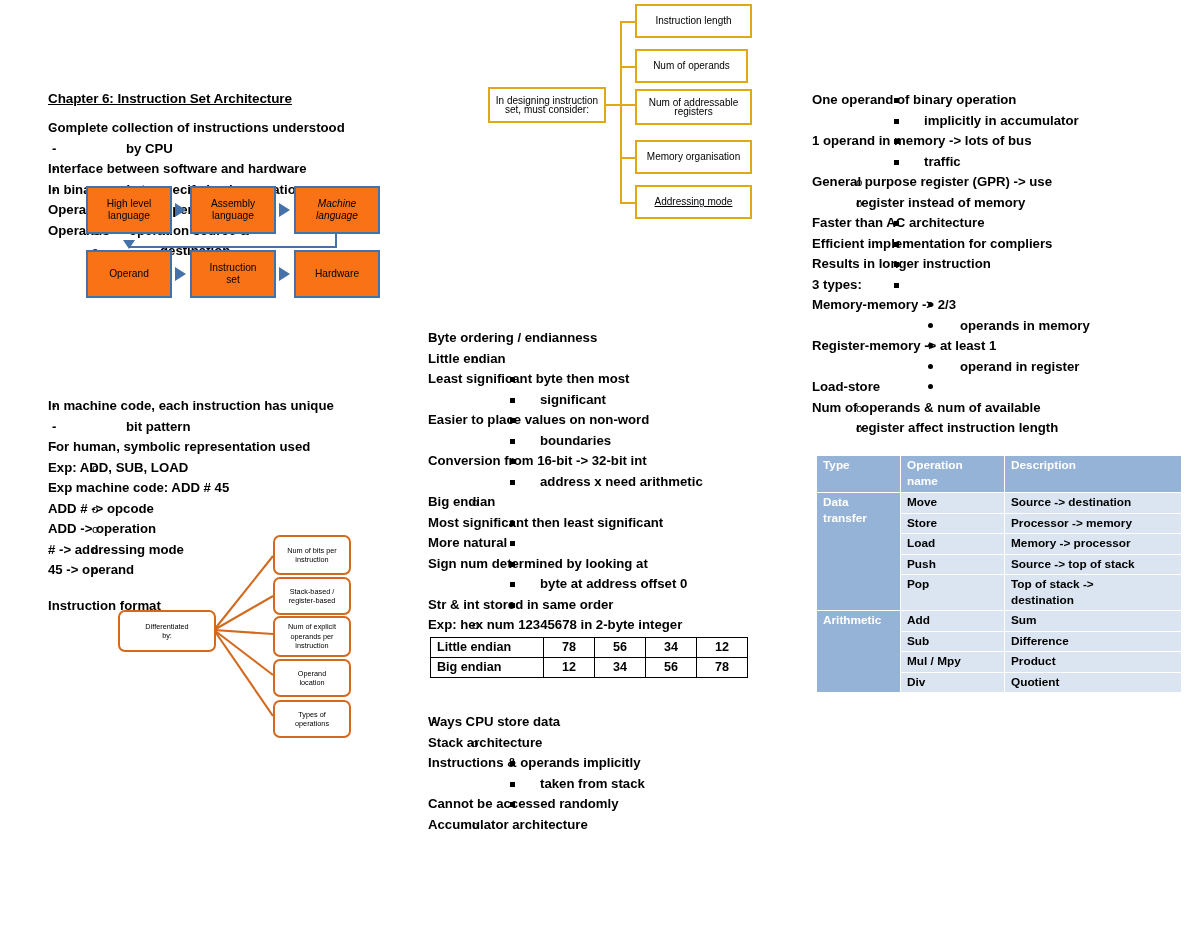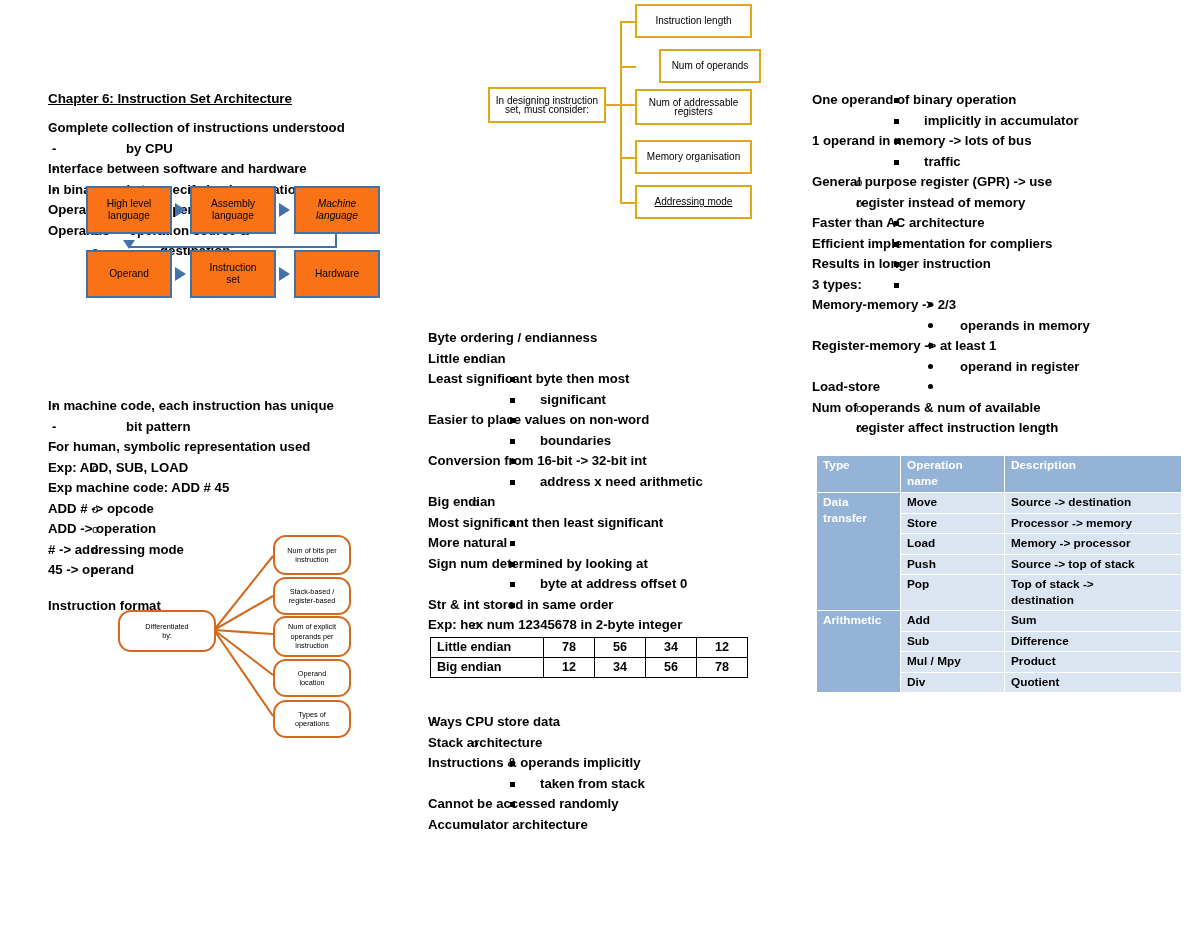--- a/index.html
+++ b/index.html
@@ -148,21 +148,21 @@
   #orange-chart {
     position: absolute;
     left: 70px;
     top: 534px;
     width: 290px;
     height: 214px;
   }
   .obox {
     position: absolute;
     border: 2px solid #D2691E;
-    border-radius: 13px;
+    border-radius: 7px;
     background: #ffffff;
     box-sizing: border-box;
     display: flex;
     align-items: center;
     justify-content: center;
     text-align: center;
     font-size: 7.3px;
     font-weight: normal;
     line-height: 9.5px;
     color: #000;
@@ -377,21 +377,21 @@
       <div class="gline" style="left:132px; top:21px;  width:2.4px; height:182px;"></div>
       <div class="gline" style="left:132px; top:20px;  width:16px; height:2.4px;"></div>
       <div class="gline" style="left:132px; top:65px;  width:16px; height:2.4px;"></div>
       <div class="gline" style="left:132px; top:103px; width:16px; height:2.4px;"></div>
       <div class="gline" style="left:132px; top:156px; width:16px; height:2.4px;"></div>
       <div class="gline" style="left:132px; top:201px; width:16px; height:2.4px;"></div>
 
       <div class="gbox" style="left:147px; top:3px;  width:117px; height:34px;">
         <span>Instruction length</span>
       </div>
-      <div class="gbox" style="left:147px; top:48px; width:102px; height:34px;margin-left:24px;">
+      <div class="gbox" style="left:147px; top:48px; width:113px; height:34px;">
         <span>Num of operands</span>
       </div>
       <div class="gbox" style="left:147px; top:88px; width:117px; height:36px;">
         <span><span>Num of addressable</span><br>
         <span>registers</span></span>
       </div>
       <div class="gbox" style="left:147px; top:139px; width:117px; height:34px;">
         <span>Memory organisation</span>
       </div>
       <div class="gbox" style="left:147px; top:184px; width:117px; height:34px;text-decoration:underline;">

